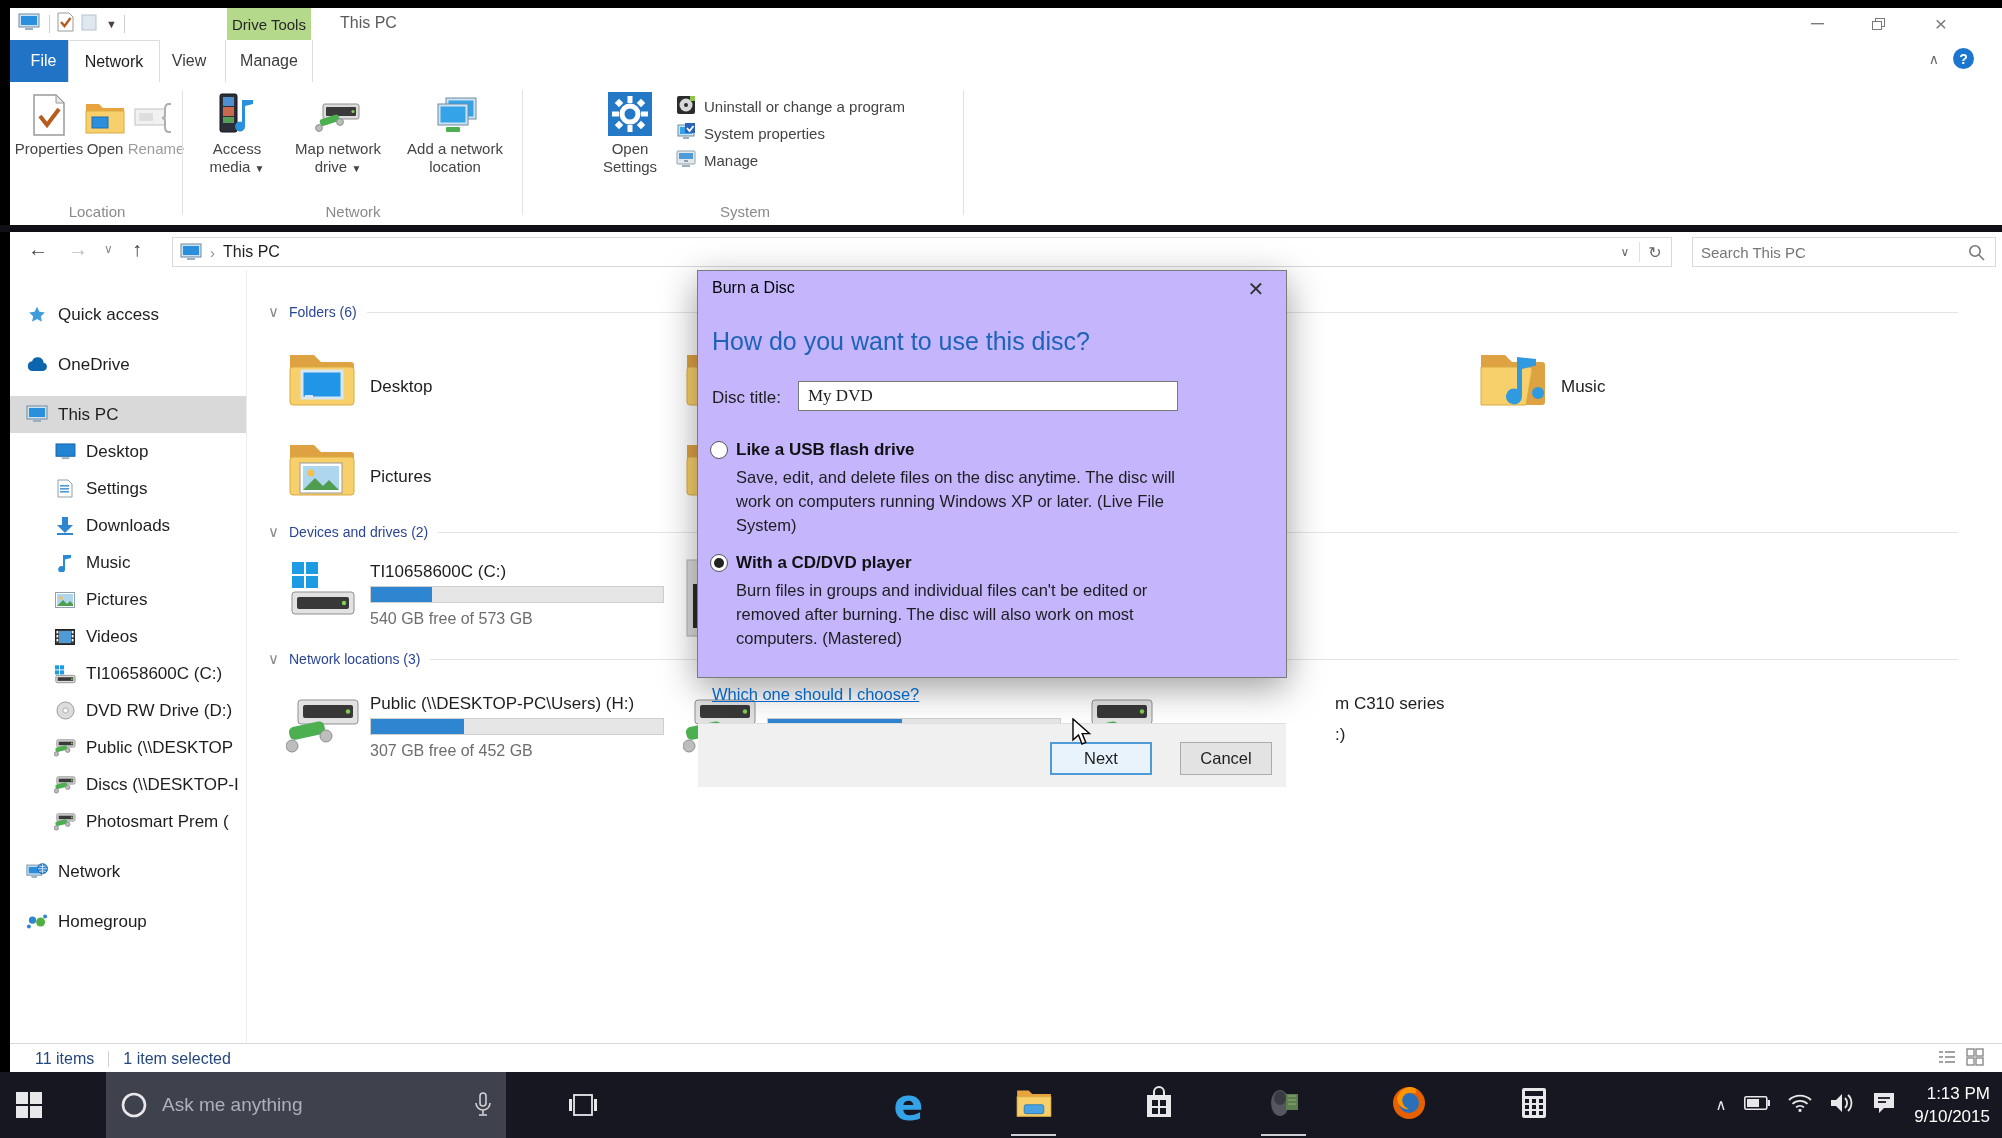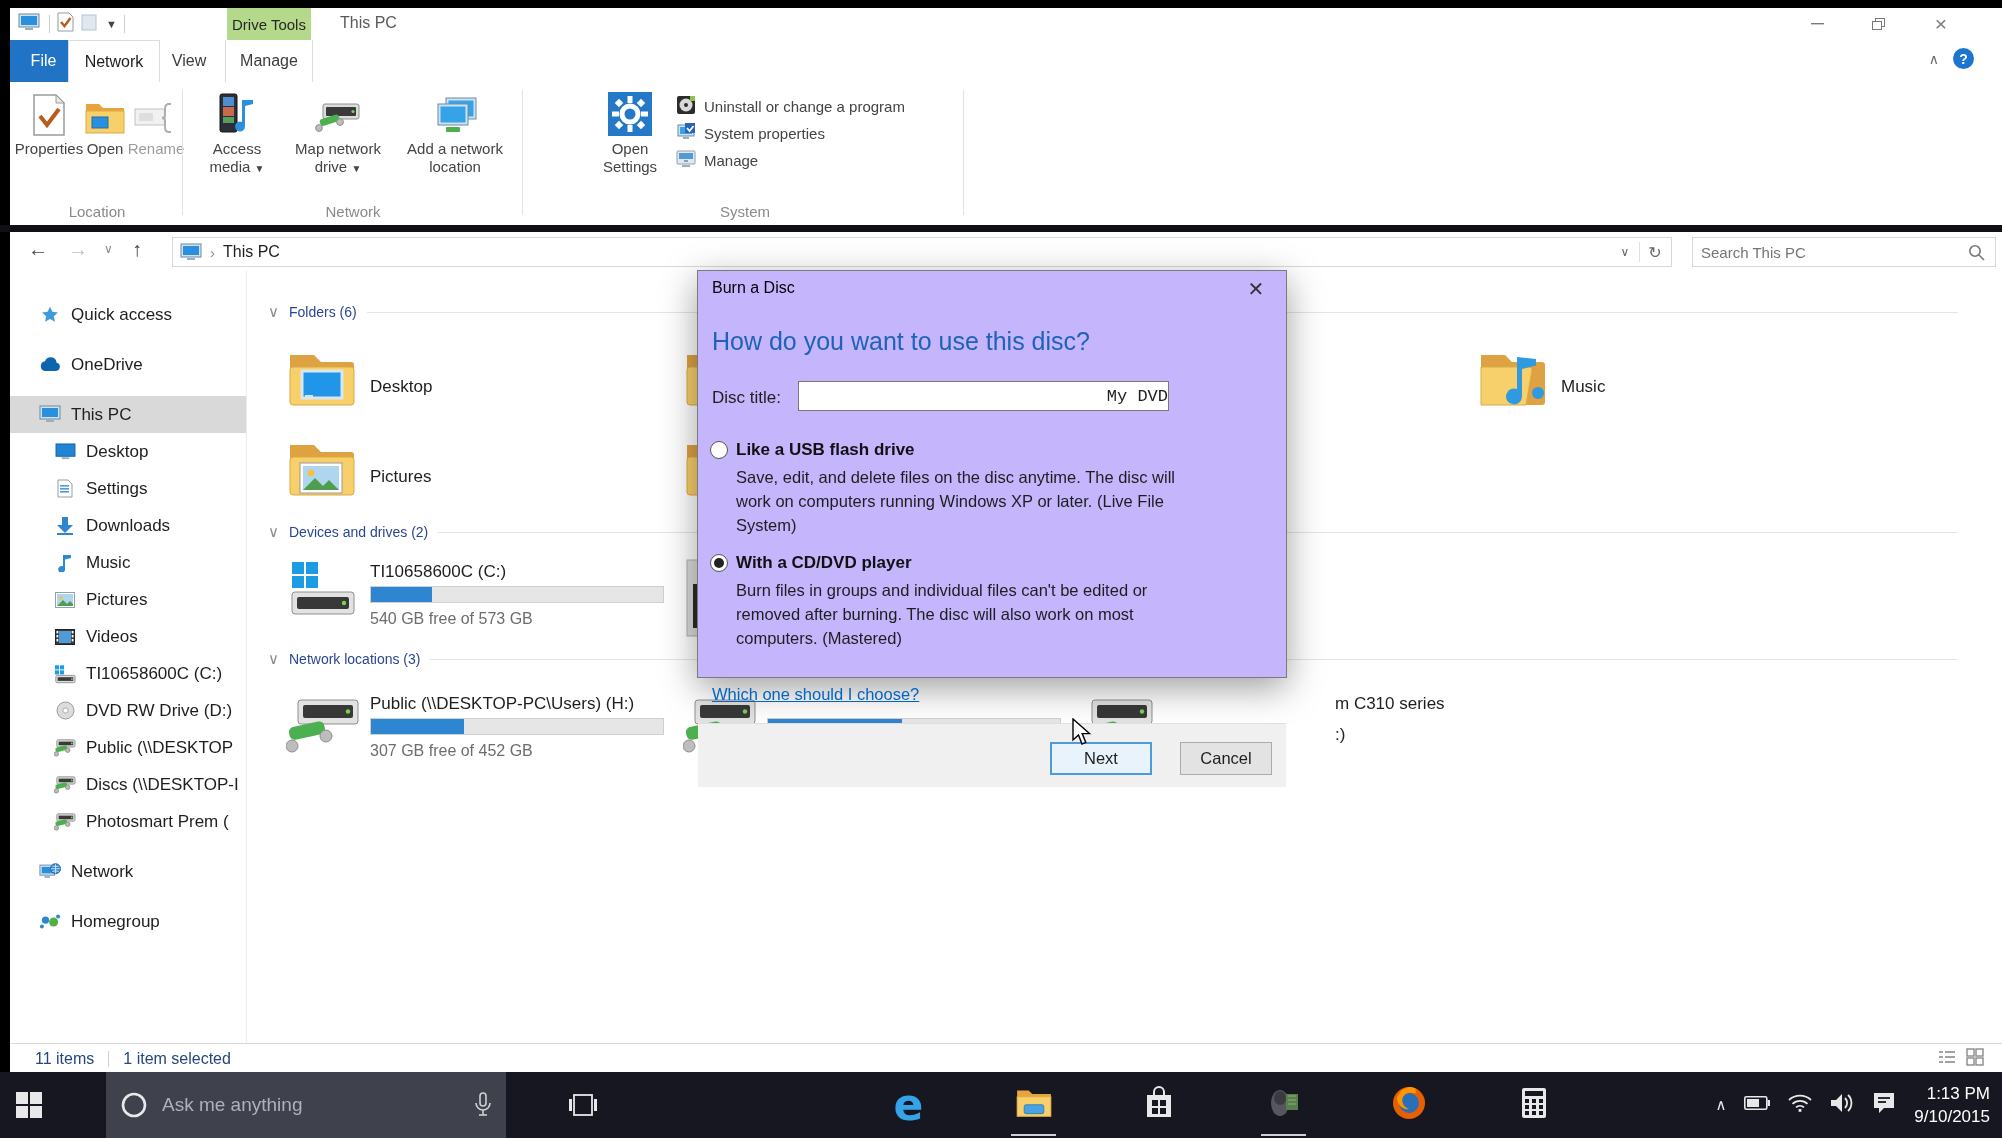--- a/index.html
+++ b/index.html
@@ -44,21 +44,21 @@
   .navbar{position:absolute;left:0;top:224px;width:100%;height:38px;background:#fff;}
   .navarrow{font-size:20px;color:#444;}
   .addressbar{position:absolute;left:162px;top:5px;width:1498px;height:28px;border:1px solid #d9d9d9;background:#fff;display:flex;align-items:center;}
   .addr-right{position:absolute;right:1px;top:1px;height:26px;display:flex;align-items:center;}
   .searchbox{position:absolute;left:1682px;top:5px;width:302px;height:28px;border:1px solid #d9d9d9;background:#fff;display:flex;align-items:center;}
   .searchbox input{border:none;outline:none;flex:1;font-size:15px;color:#404040;font-family:"Liberation Sans",sans-serif;padding-left:8px;background:transparent;}
   
   .content{position:absolute;left:0;top:262px;width:100%;height:773px;background:#fff;}
   .sidebar{position:absolute;left:0;top:0;width:237px;height:100%;background:#fff;border-right:1px solid #ededed;padding-top:26px;box-sizing:border-box;}
   .sbitem{position:relative;height:37px;display:flex;align-items:center;font-size:17px;color:#1e1e1e;}
-  .sbitem.l1{padding-left:28px;}
+  .sbitem.l1{padding-left:15px;}
   .sbitem.l2{padding-left:43px;}
   .sbitem .sbicon{width:24px;height:20px;margin-right:9px;display:flex;align-items:center;justify-content:center;flex:none;}
   .sbitem.sel{background:#d9d9d9;}
   .sbgap{height:13px;}
   .main{position:absolute;left:238px;top:0;right:0;height:100%;background:#fff;}
   .secheader{position:absolute;display:flex;align-items:center;gap:10px;width:1690px;}
   .secheader .chev{color:#8a8a8a;font-size:15px;}
   .secheader .sectitle{font-size:14px;color:#2b4596;white-space:nowrap;}
   .secheader .rule{flex:1;height:1px;background:#e5e5e5;}
   .tile{position:absolute;width:385px;height:86px;}
@@ -74,21 +74,21 @@
   .statusbar .sdiv{width:1px;height:16px;background:#d0d0d0;margin:0 14px;}
   .viewbtns{position:absolute;right:18px;top:4px;display:flex;gap:10px;color:#8a8a8a;}
   
   .dialog{position:absolute;left:697px;top:230px;width:590px;height:408px;background:#c4b5fd;border:1px solid #7a7a7a;
     box-shadow:0 10px 34px rgba(0,0,0,.38);z-index:50;box-sizing:border-box;margin-top:40px;}
   .dlg-title{position:absolute;left:14px;top:8px;font-size:16px;color:#000;}
   .dlg-close{position:absolute;right:10px;top:4px;width:40px;height:28px;display:flex;align-items:center;justify-content:center;font-size:20px;color:#333;}
   .dlg-heading{position:absolute;left:14px;top:56px;font-size:25px;color:#1e63b8;}
   .dlg-disclabel{position:absolute;left:14px;top:117px;font-size:17px;}
   .dlg-discinput{position:absolute;left:100px;top:110px;width:360px;height:28px;border:1px solid #7a7a7a;font-size:17px;
-    font-family:Liberation Mono, monospace;padding:0 0 0 9px;outline:none;color:#1e1e1e;text-align:right;}
+    font-family:Liberation Serif, serif;padding:0 9px 0 9px;outline:none;color:#1e1e1e;}
   .radio{position:absolute;width:18px;height:18px;border:1px solid #555;border-radius:50%;background:#fff;box-sizing:border-box;}
   .radio.checked::after{content:"";position:absolute;left:3px;top:3px;width:10px;height:10px;border-radius:50%;background:#222;}
   .optlabel{position:absolute;font-size:17px;font-weight:bold;color:#111;}
   .optdesc{position:absolute;width:470px;font-size:16.5px;line-height:24px;color:#1e1e1e;}
   .dlg-link{position:absolute;left:14px;top:414px;font-size:16.5px;color:#0563c1;text-decoration:underline;}
   .dlg-footer{position:absolute;left:0;top:452px;width:100%;height:64px;background:#f0f0f0;border-top:1px solid #dfdfdf;box-sizing:border-box;}
   .btn{position:absolute;top:18px;height:33px;display:flex;align-items:center;justify-content:center;font-size:16.5px;box-sizing:border-box;}
   .btn-next{left:352px;width:102px;background:#e8f3fb;border:2px solid #4f9bd8;}
   .btn-cancel{left:482px;width:92px;background:#e3e3e3;border:1px solid #ababab;}
   

